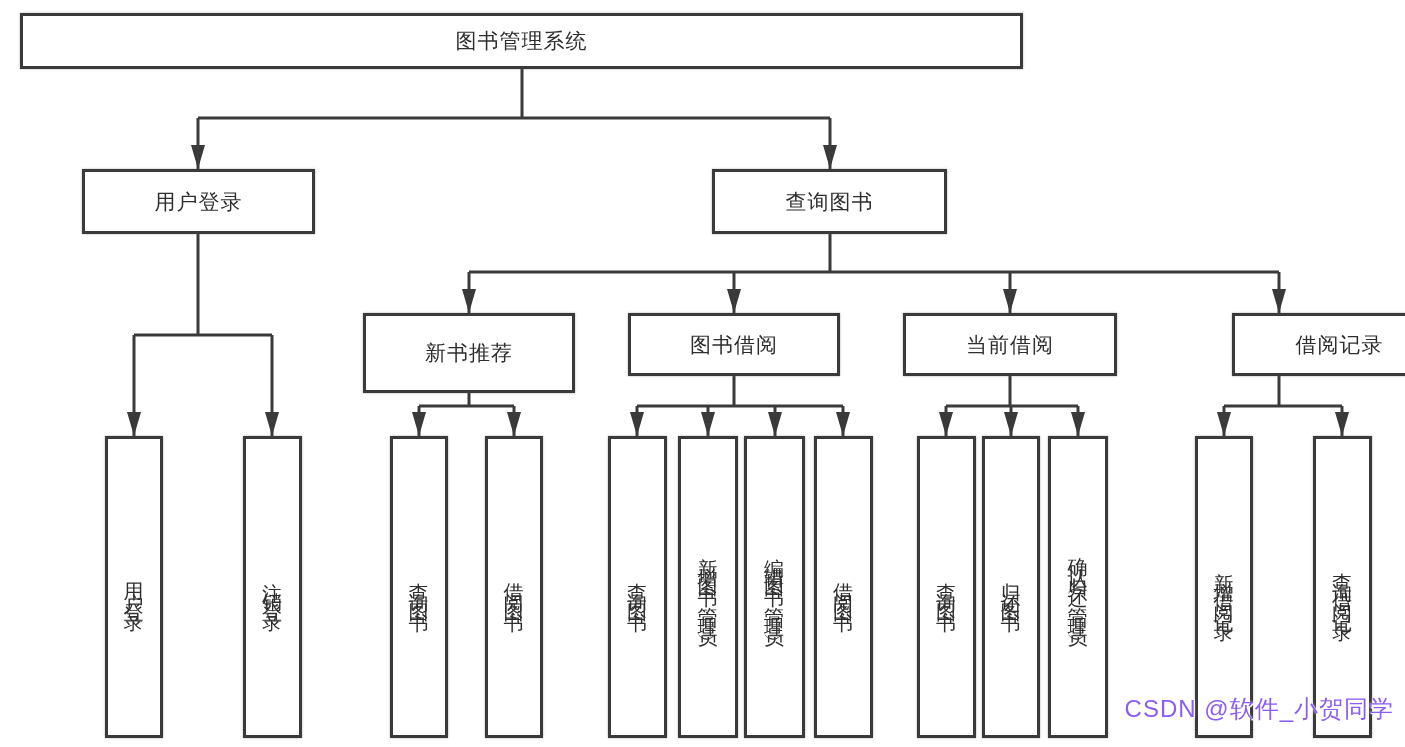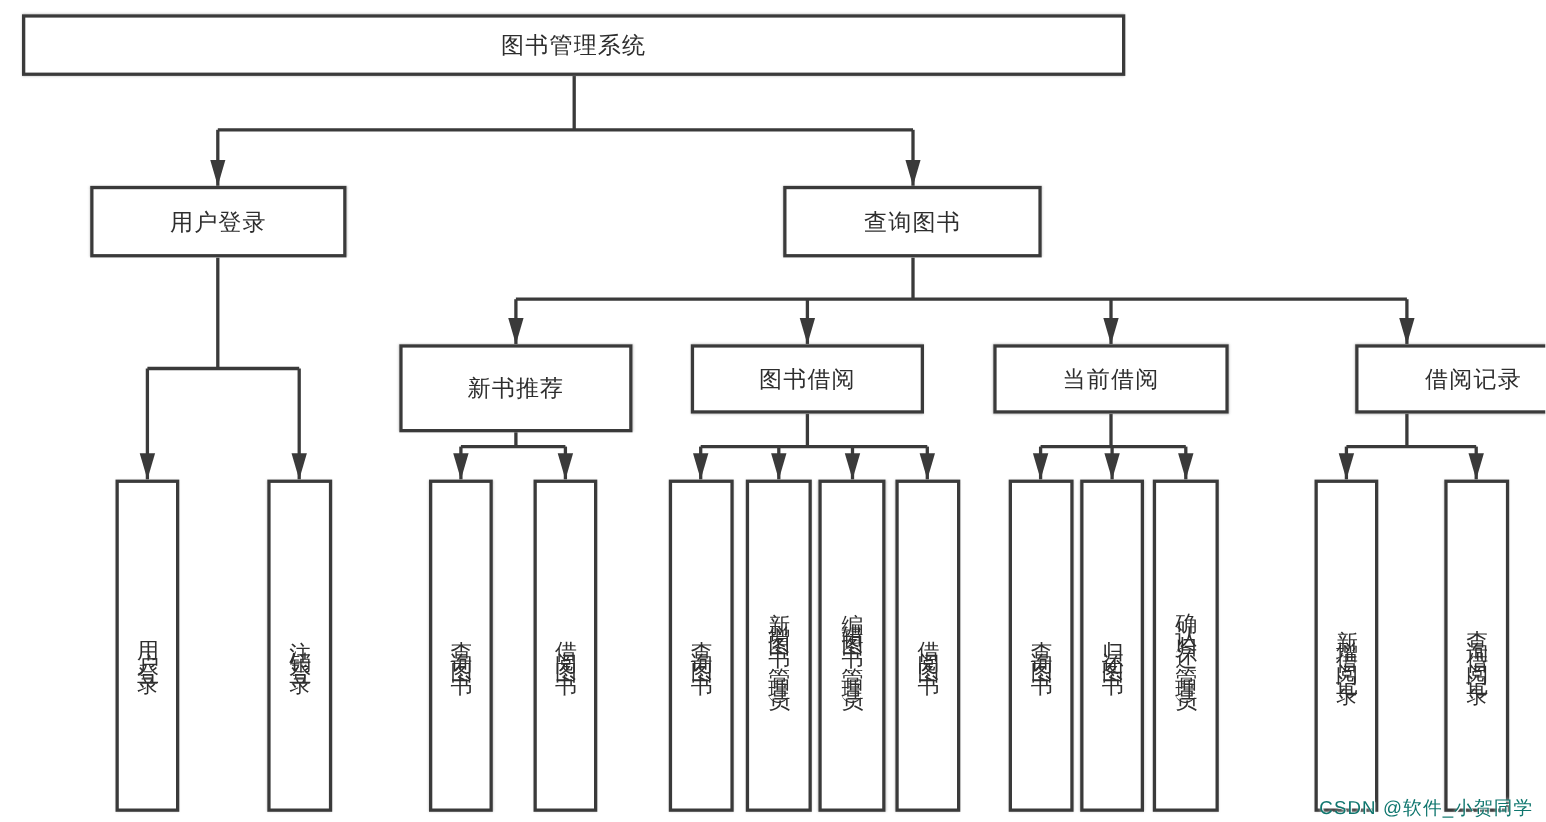--- a/index.html
+++ b/index.html
@@ -35,23 +35,23 @@
   .vtext {
     writing-mode: vertical-rl;
     text-orientation: mixed;
     letter-spacing: 10px;
     line-height: 1;
     white-space: nowrap;
   }
   .watermark {
     position: absolute;
     right: 11px;
-    bottom: 1px;
-    font-size: 17px;
-    color: #0f766e;
+    bottom: 22px;
+    font-size: 24px;
+    color: #8b5cf6;
     letter-spacing: 1px;
     text-shadow: 0 0 3px #ffffff, 1px 1px 0 #ffffff;
     white-space: nowrap;
   }
 </style>
 </head>
 <body>
 
 <div class="canvas">
 

